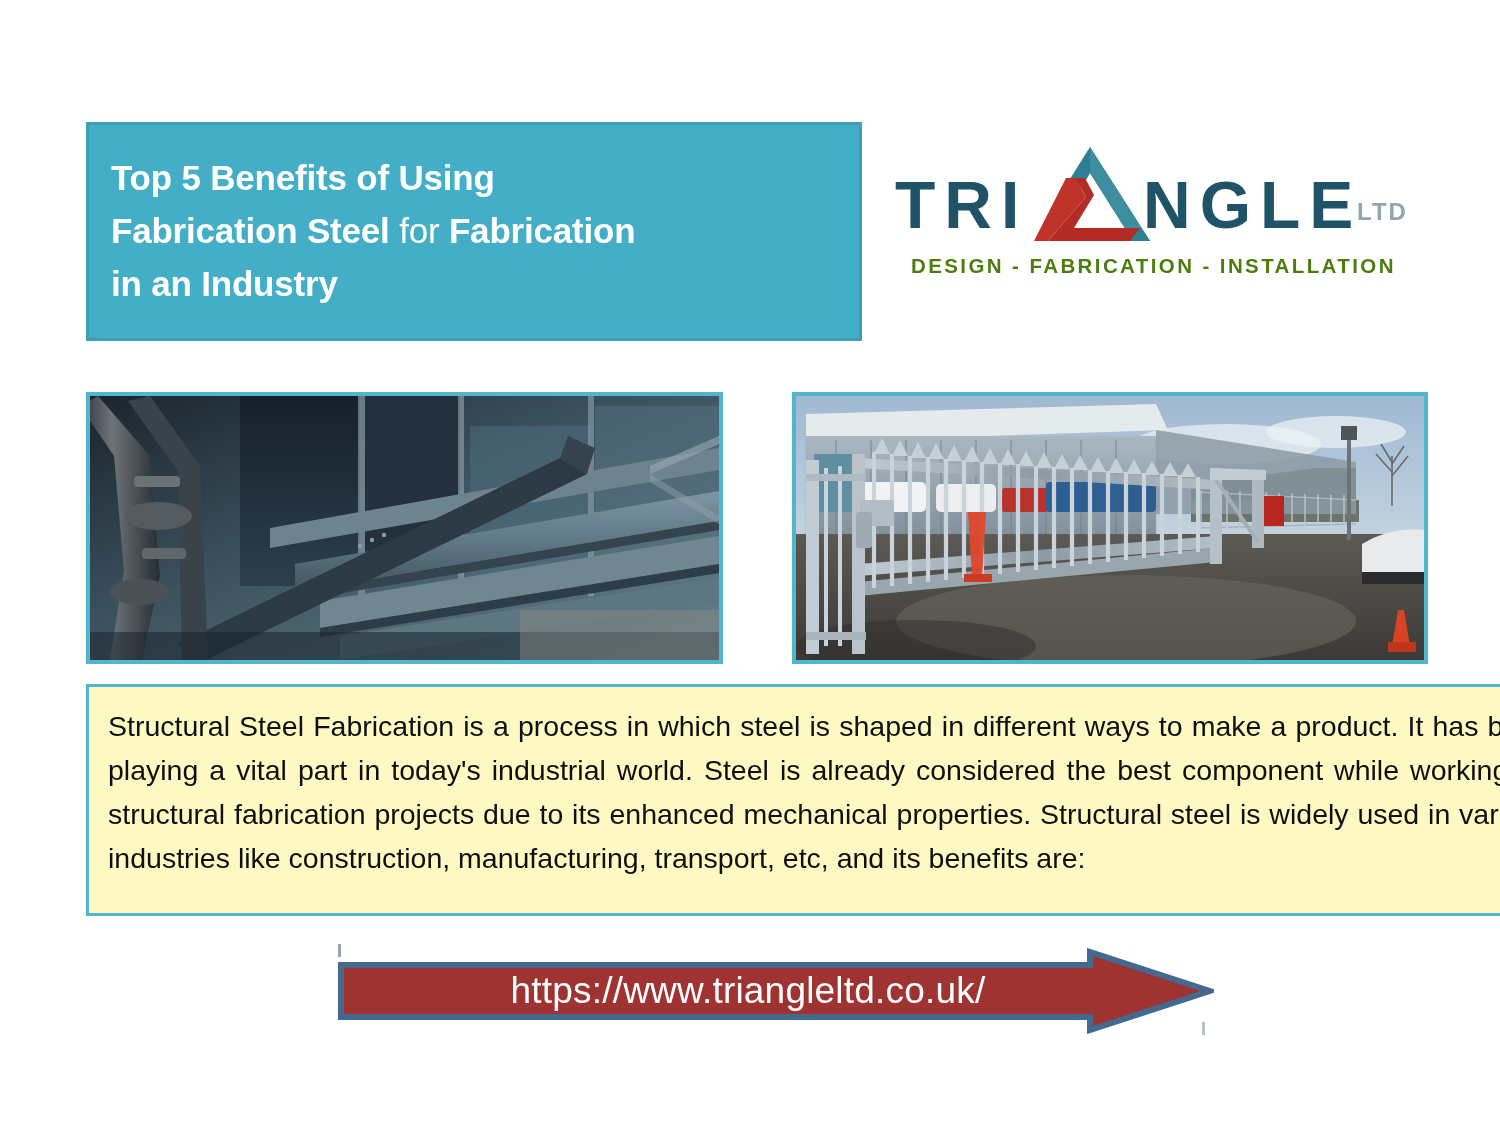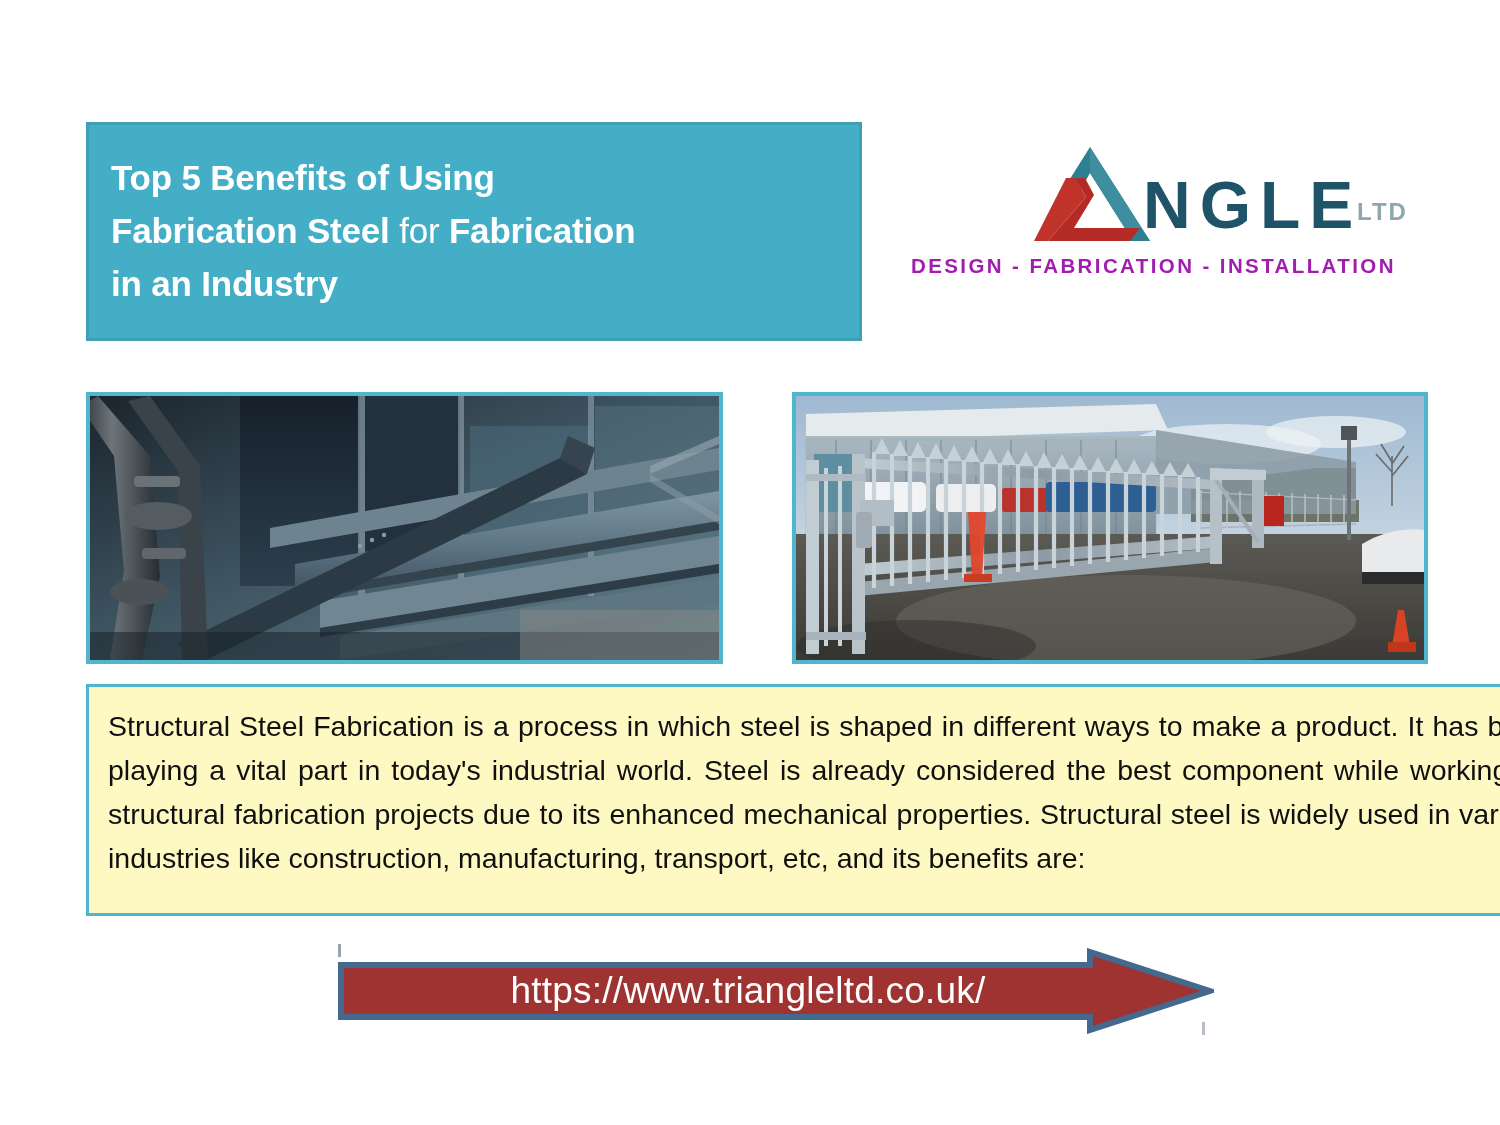--- a/index.html
+++ b/index.html
@@ -77,21 +77,21 @@
     top: 5px;
     width: 124px;
     height: 98px;
   }
   #logo-tagline {
     position: absolute;
     left: 16px;
     top: 114px;
     font-size: 20.5px;
     font-weight: bold;
-    color: #a21caf;
+    color: #4d7c0f;
     letter-spacing: 2.4px;
     white-space: nowrap;
   }
 
   
   .photo {
     position: absolute;
     border: 4px solid #4FB6CE;
     box-sizing: border-box;
     overflow: hidden;
@@ -160,20 +160,21 @@
     <span>Top 5 Benefits of Using</span><br>
     <span>Fabrication Steel</span>
     <span class="light">for</span>
     <span>Fabrication</span><br>
     <span>in an Industry</span>
   </p>
 </div>
 
 <div id="logo-block">
   <div id="logo-wordmark">
+    <span class="logo-letters" id="logo-tri">TRI</span>
 
     <svg id="logo-mark" viewBox="0 0 124 98">
 
       <polygon points="62,2 122,96 105,96 62,28 44,60 35,45" fill="#2E7F92"></polygon>
       <polygon points="122,96 105,96 62,28 62,2" fill="#3E8EA0"></polygon>
 
       <polygon points="122,96 36,96 44,83 113,83" fill="#2E7F92"></polygon>
 
       <polygon points="47,33 58,52 20,96 102,96 112,83 46,83 66,50 57,33" fill="#B32B24"></polygon>
       <polygon points="47,33 58,52 20,96 6,96 38,33" fill="#C0332B"></polygon>

